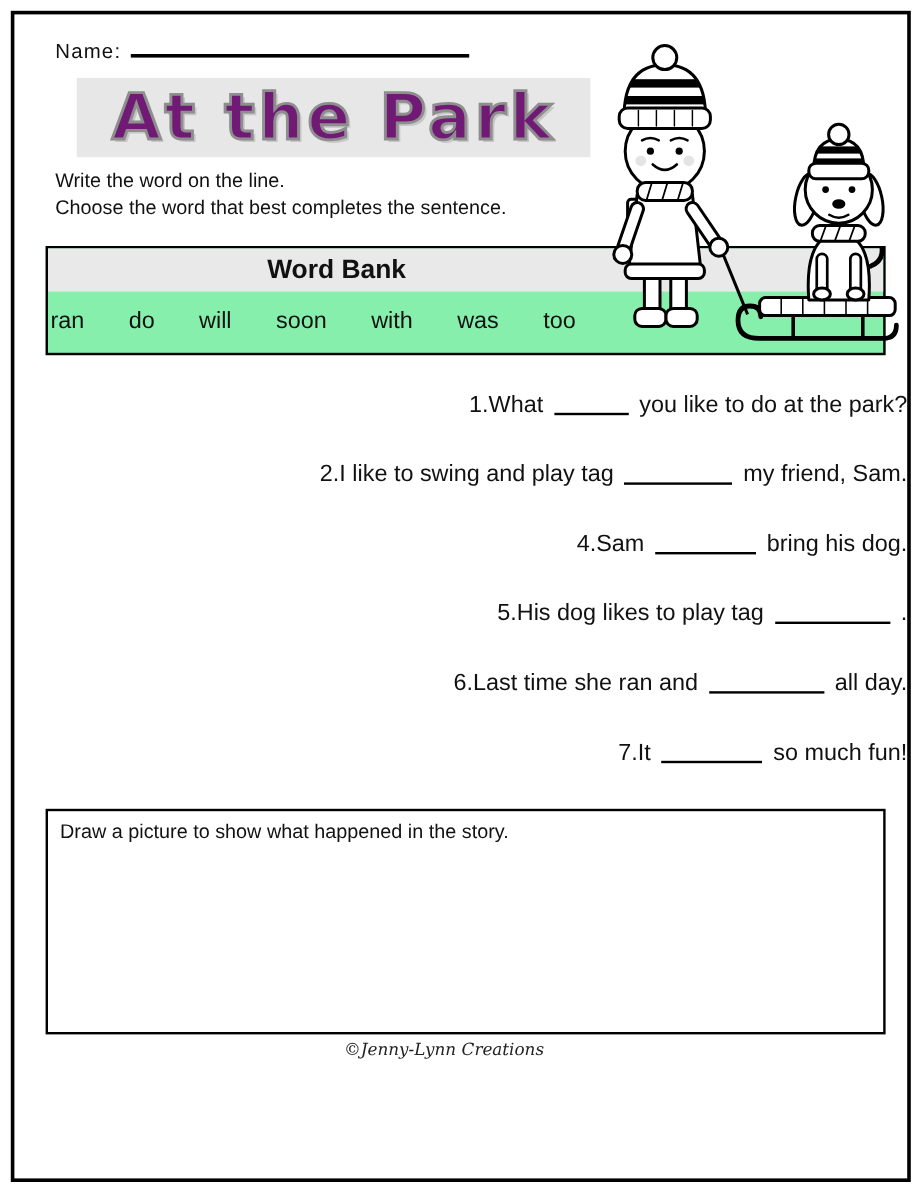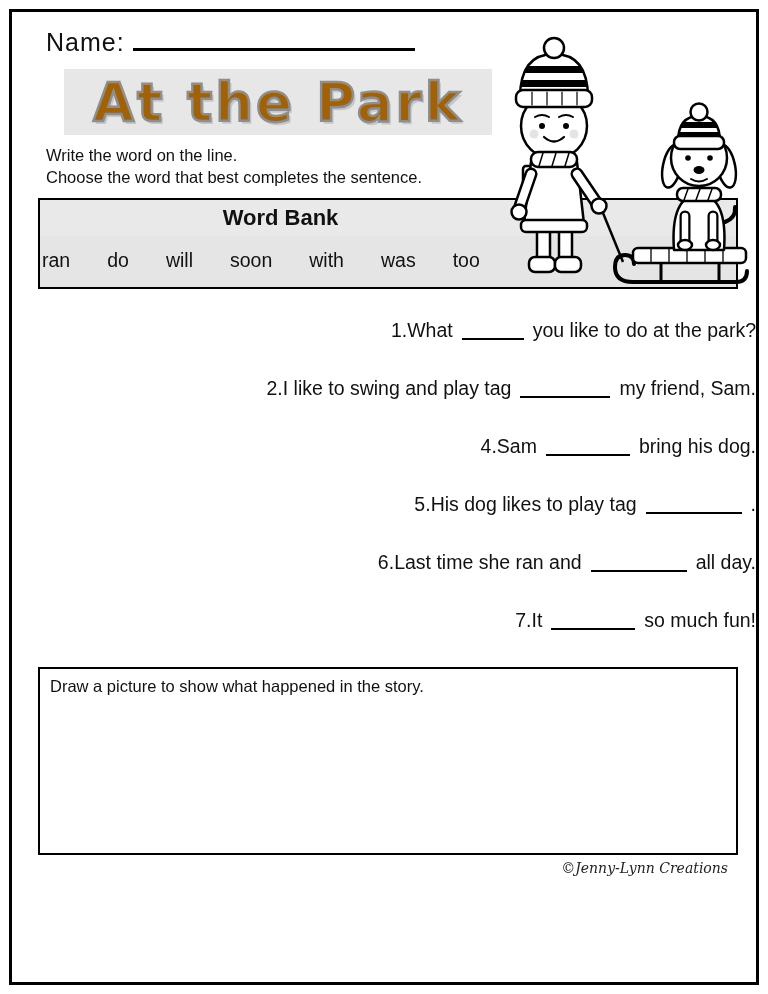--- a/index.html
+++ b/index.html
@@ -7,43 +7,43 @@
     width:768px; height:994px; background:#fff;
     font-family:"Liberation Sans", sans-serif; color:#111;
     position:relative; overflow:hidden;
   }
   .page {
     position:absolute; left:9px; top:9px; width:750px; height:976px;
     border:3px solid #000; background:#fff; overflow:hidden;
   }
 
   
-  .name-row { margin:16px 16px 0 34px; font-size:25px; letter-spacing:1px; }
+  .name-row { margin:16px 16px 0 34px; font-size:17px; letter-spacing:1px; }
   .name-line {
     display:inline-block; width:282px; height:20px;
     border-bottom:3px solid #000; margin-left:8px; vertical-align:baseline;
   }
 
   
   .title-band {
     margin:12px 0 0 52px; width:428px; height:66px; background:#e7e7e7;
     display:flex; align-items:center; justify-content:center;
   }
   .title-text {
     font-family:"DejaVu Sans", sans-serif;
     font-size:53px; font-weight:800; letter-spacing:3px; white-space:nowrap;
-    color:#a16207; -webkit-text-stroke:2.4px #8e8e8e;
+    color:#701a75; -webkit-text-stroke:2.4px #8e8e8e;
     text-shadow:2.5px 2.5px 0 #c7c7c7;
   }
 
   
   .instructions { margin:9px 0 0 34px; font-size:16.5px; line-height:1.35; }
 
   
-  .word-bank { margin:9px 0 0 26px; width:700px; border:2px solid #000; background:#e5e5e5; }
+  .word-bank { margin:20px 0 0 26px; width:700px; border:2px solid #000; background:#86efac; }
   .wb-header {
     background:#e9e9e9; text-align:center; font-size:22px; font-weight:bold;
     padding:5px 215px 5px 0;
   }
   .wb-words {
     display:flex; gap:37px; padding:13px 10px 15px 2px; font-size:19.5px;
   }
 
   
   .clipart { position:absolute; top:12px; right:2px; width:278px; height:272px; z-index:5; }
@@ -58,21 +58,21 @@
   }
 
   
   .drawing-box {
     margin:0 0 0 26px; width:700px; height:188px;
     border:2px solid #000; padding:8px 10px; font-size:16.5px;
   }
 
   
   .footer {
-    margin:5px 28px 0 0; text-align:right;
+    margin:5px 28px 0 0; text-align:center;
     font-family:"DejaVu Serif", serif; font-style:italic; font-size:14px; color:#222;
   }
 </style>
 </head>
 <body>
 
 <div class="page">
 
   <div class="name-row">
     <span>Name:</span><span class="name-line"></span>

